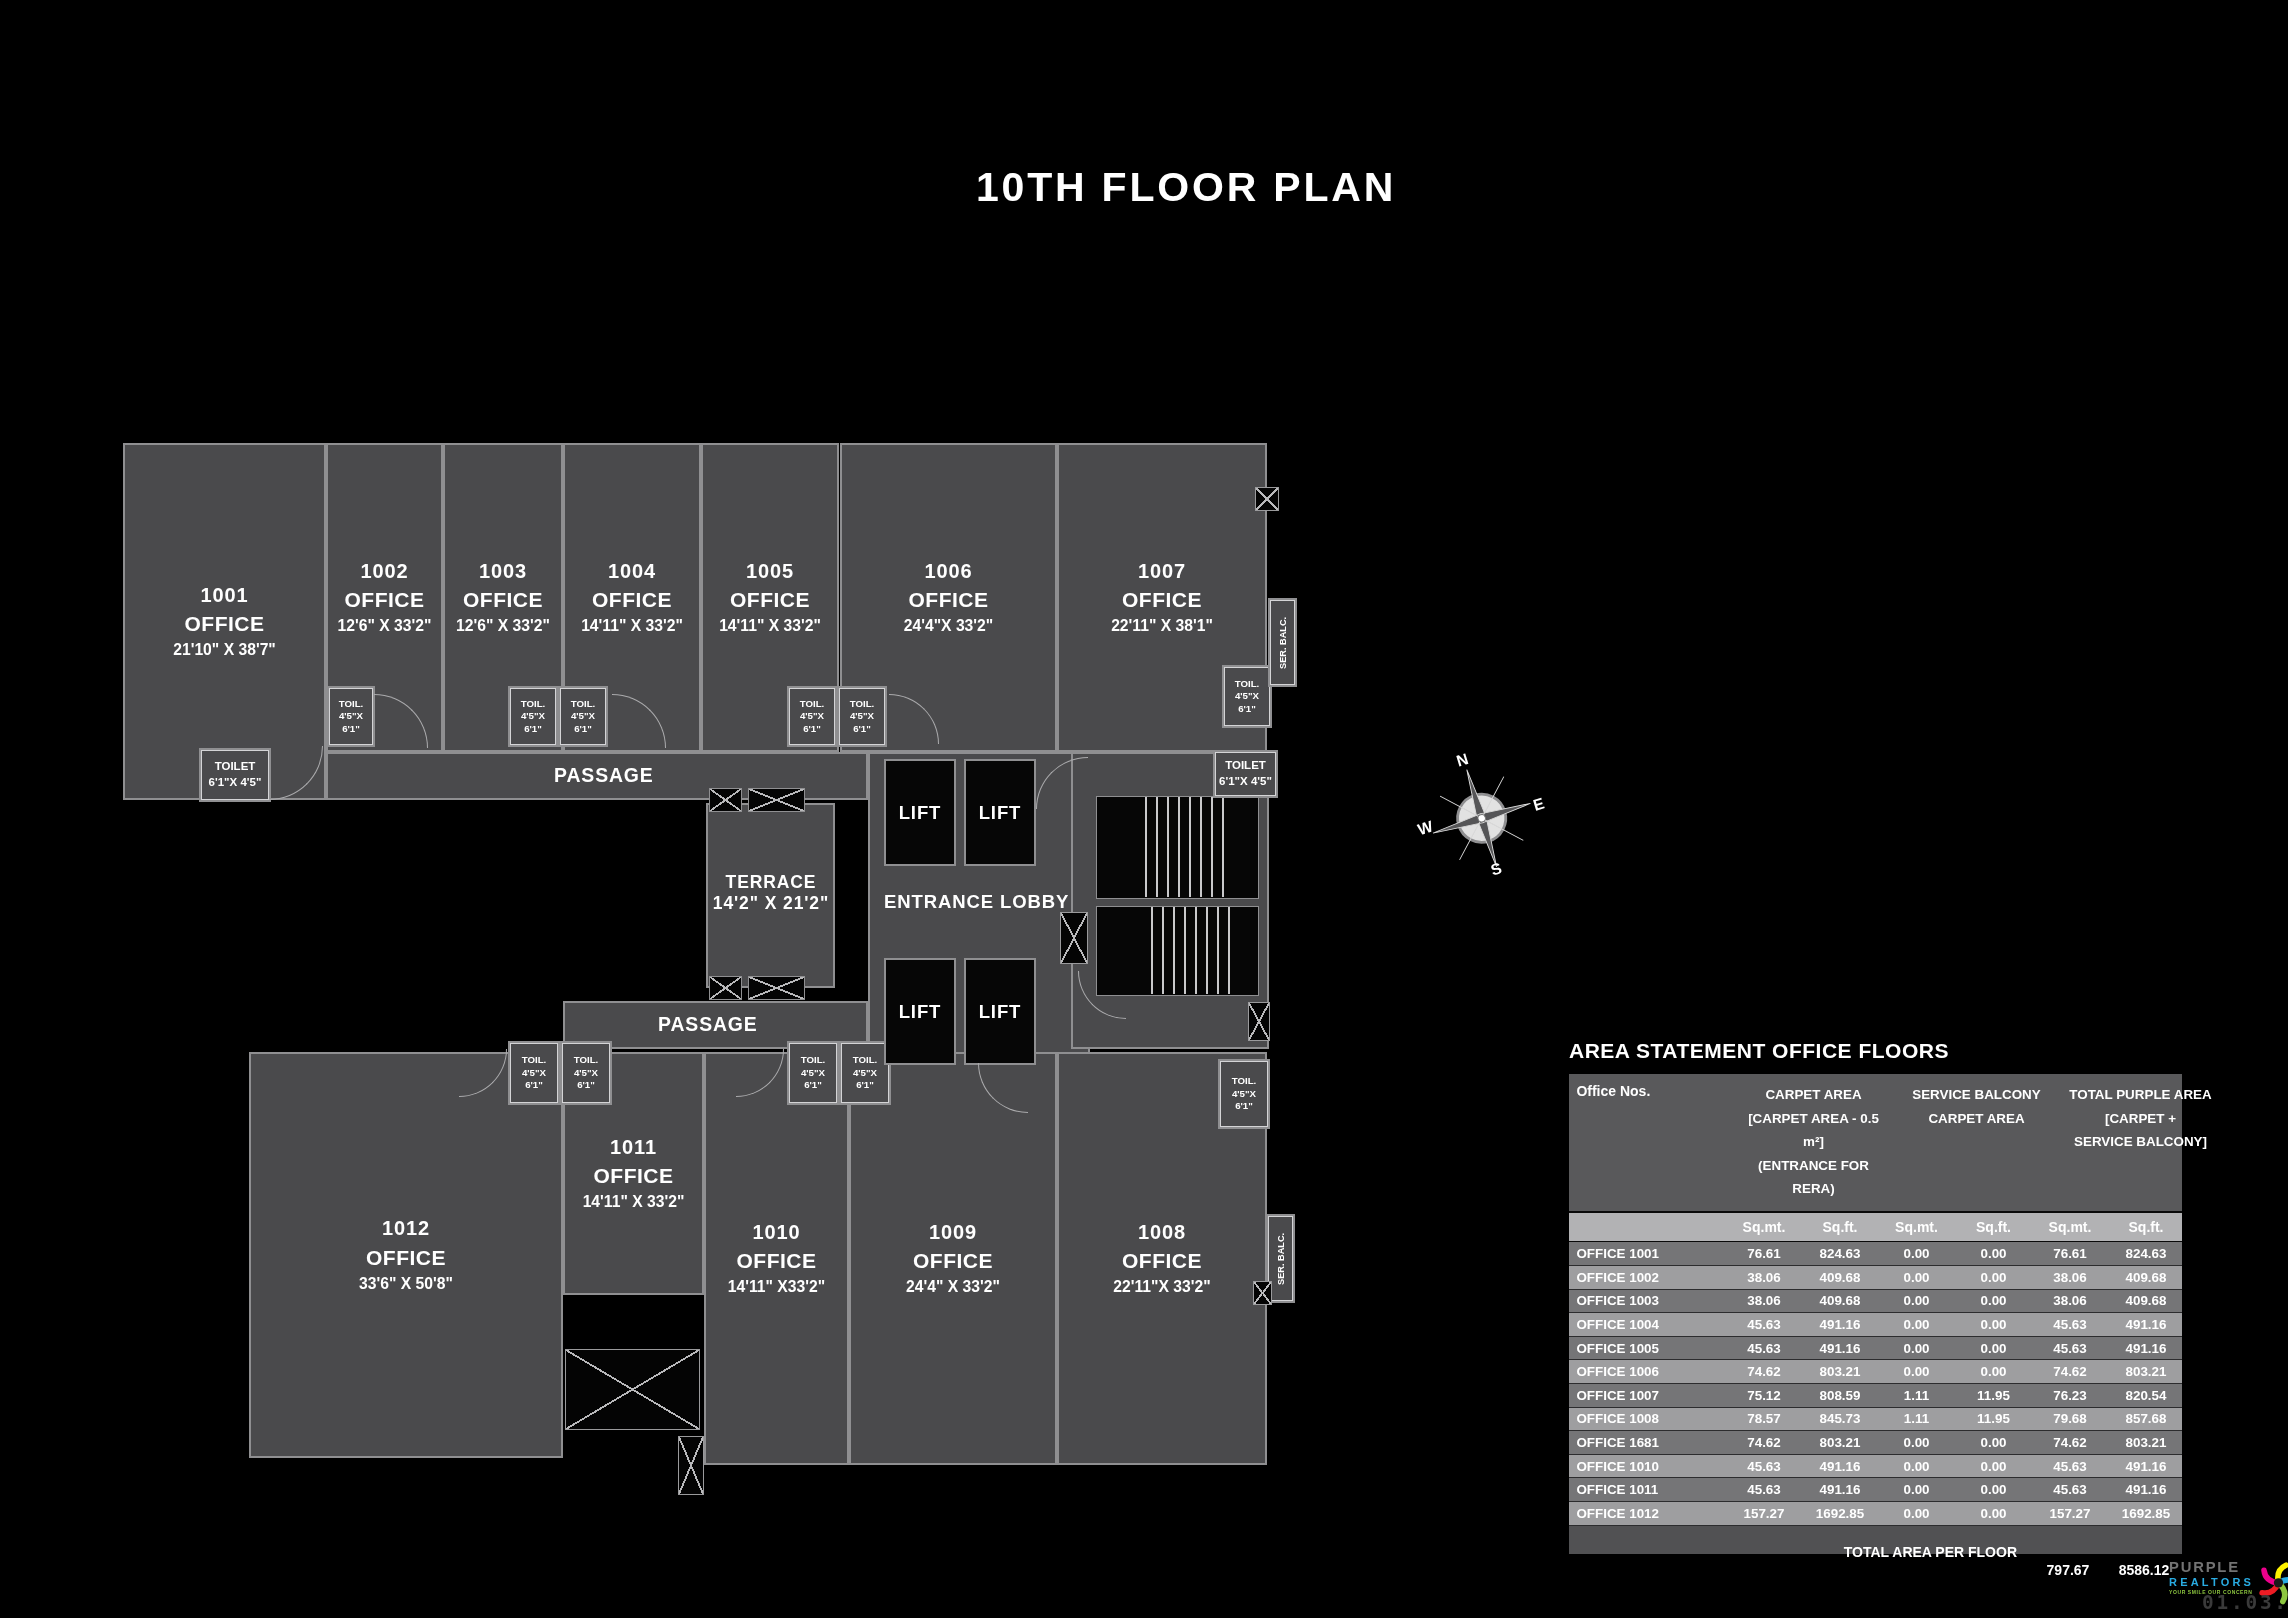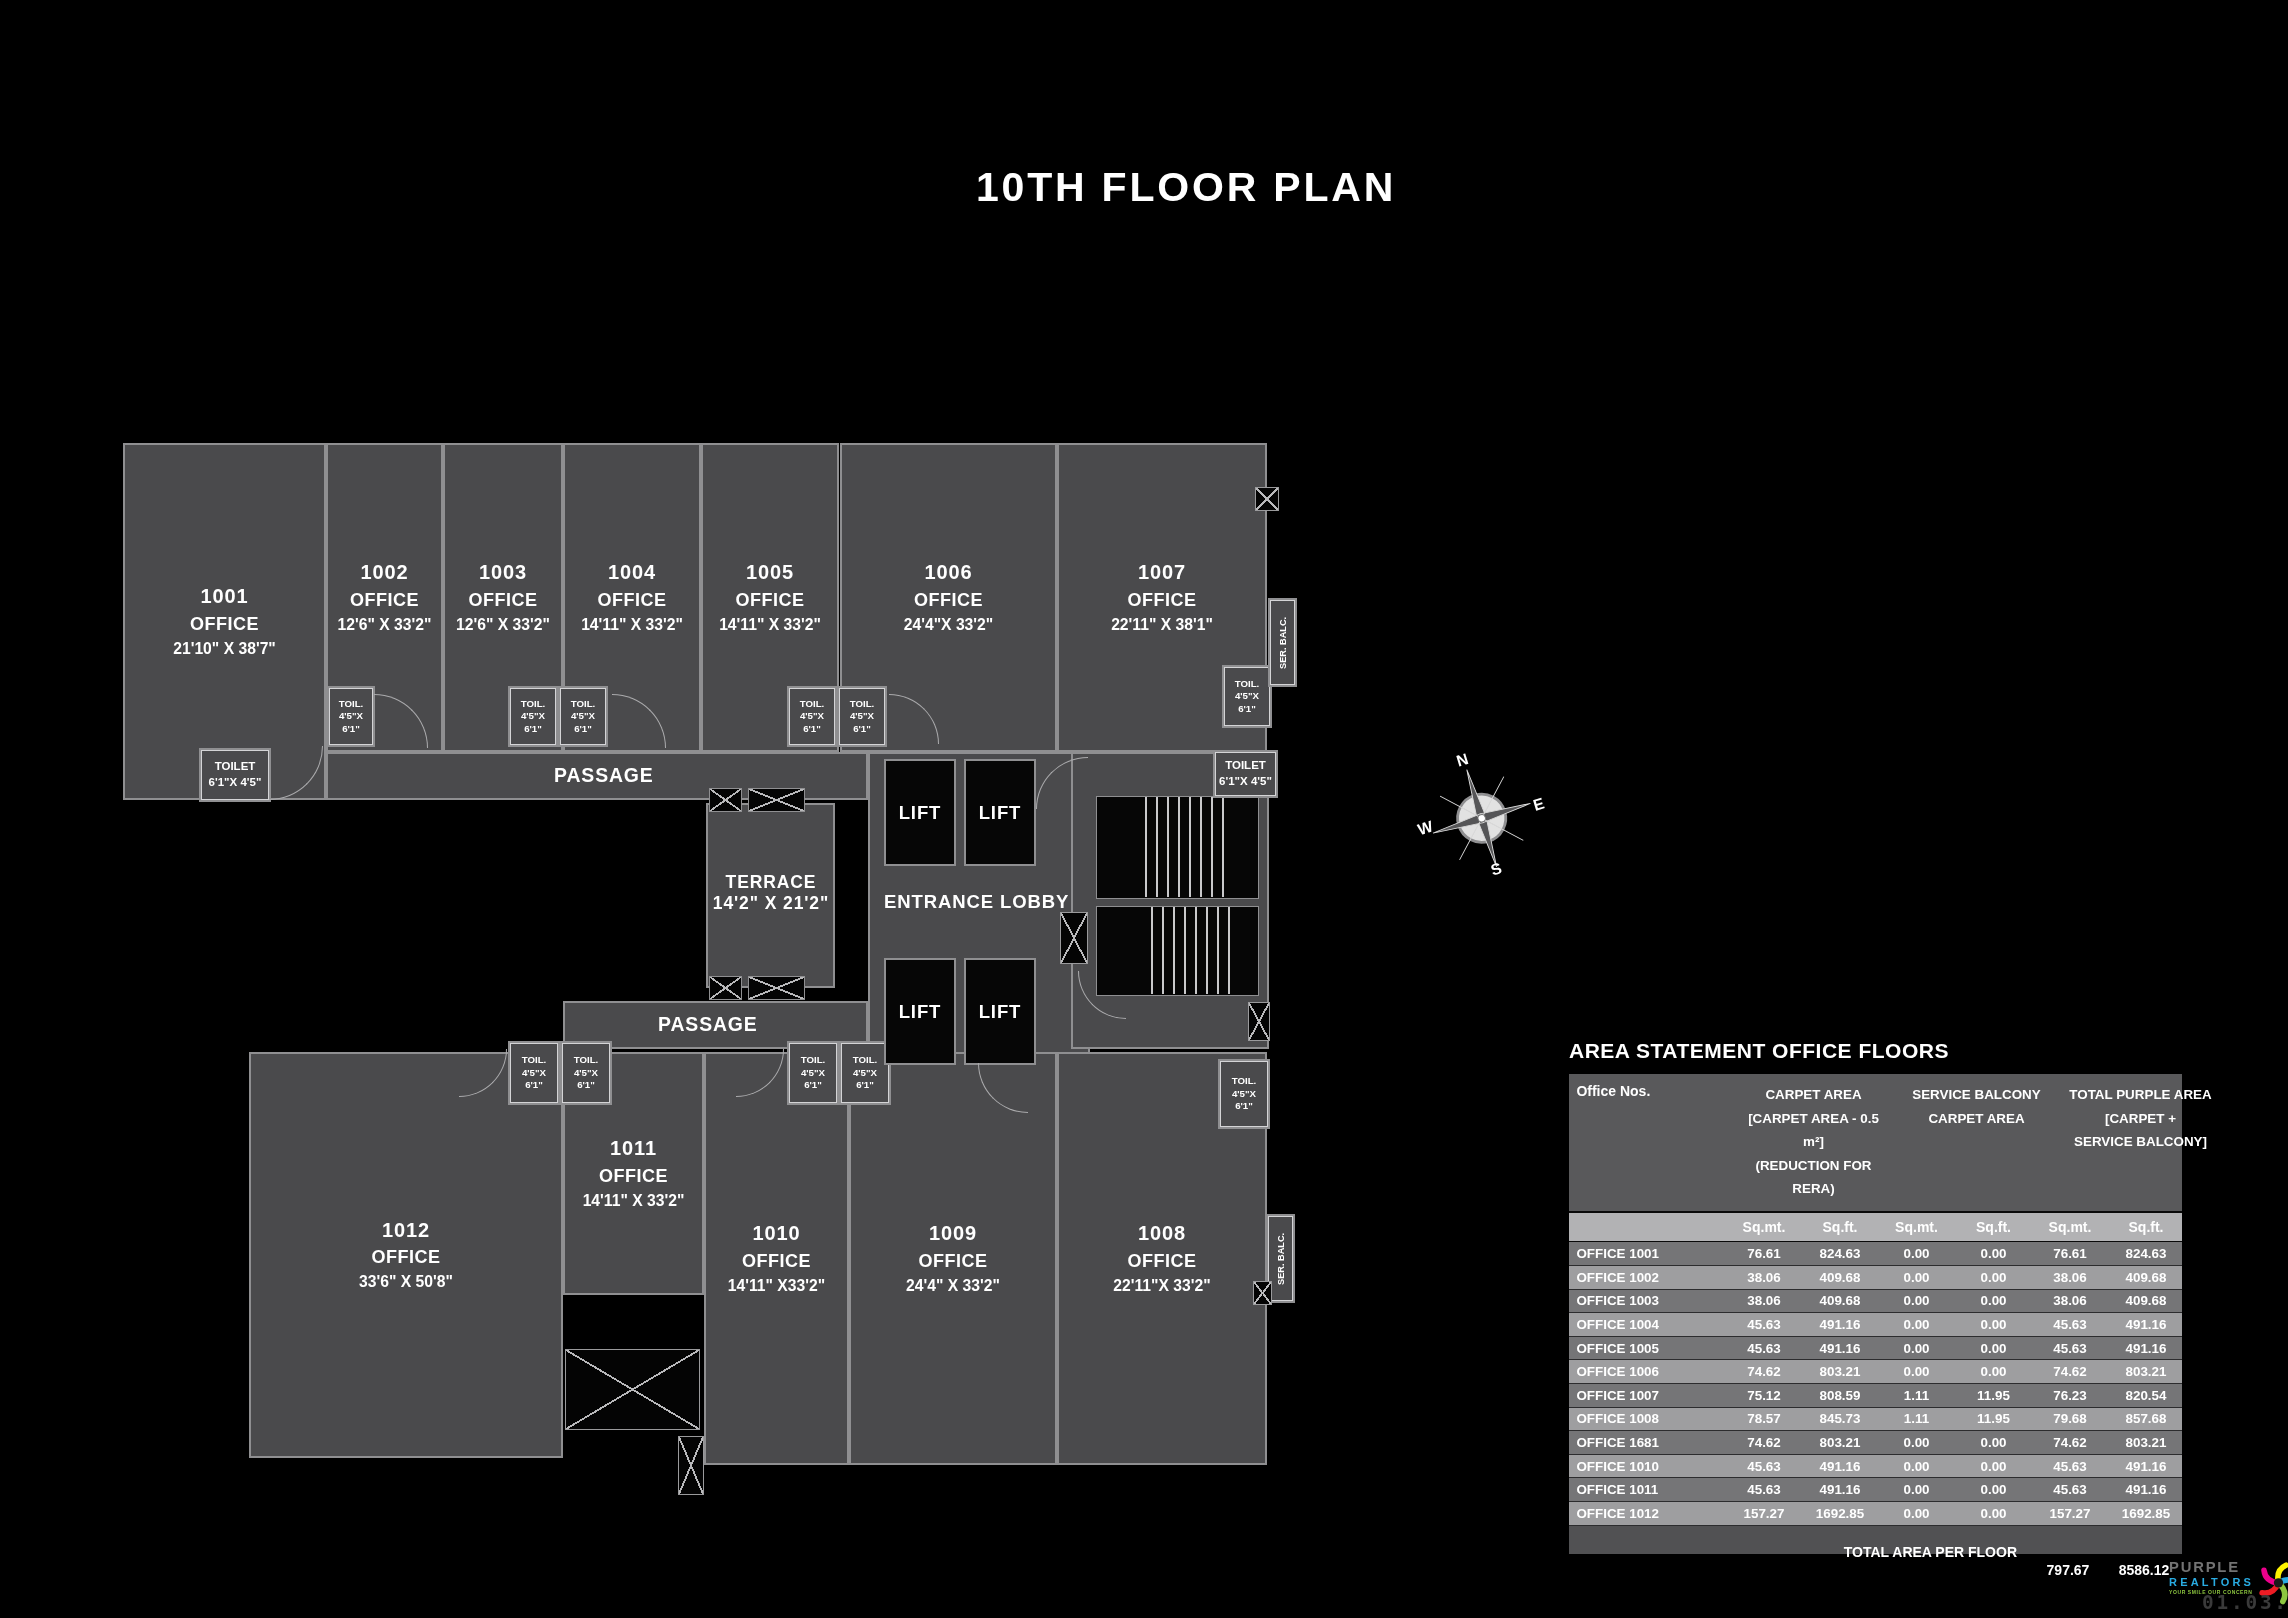--- a/index.html
+++ b/index.html
@@ -5,21 +5,21 @@
   html,body{margin:0;padding:0;background:#000;}
   #canvas{position:relative;width:2289px;height:1619px;background:#000;overflow:hidden;
           font-family:"Liberation Sans",sans-serif;color:#fff;}
   .main-title{position:absolute;left:941px;top:164px;width:434px;text-align:center;
               font-size:41px;font-weight:bold;letter-spacing:2.8px;color:#fff;margin-left:28px;}
   
   .room{position:absolute;box-sizing:border-box;background:#4a4a4c;border:2.8px solid #8f8f91;
         display:flex;flex-direction:column;align-items:center;justify-content:center;
         text-align:center;line-height:1;}
   .rid{font-size:20px;font-weight:bold;letter-spacing:0.9px;}
-  .rtype{font-size:18px;font-weight:bold;margin-top:8.3px;letter-spacing:0.5px;}
+  .rtype{font-size:21px;font-weight:bold;margin-top:8.3px;letter-spacing:0.5px;}
   .rdims{font-size:15.7px;font-weight:bold;margin-top:8.3px;}
   .zone{position:absolute;box-sizing:border-box;background:#4a4a4c;border:2.8px solid #8f8f91;}
   .zlabel{position:absolute;font-size:19.4px;font-weight:bold;letter-spacing:0.9px;color:#fff;white-space:nowrap;}
   .dashline{position:absolute;border-top:1.8px dashed #bdbdbf;height:0;}
   .toil{position:absolute;box-sizing:border-box;background:#4a4a4c;border:1.8px solid #d4d4d6;
         outline:2.8px solid #8f8f91;display:flex;flex-direction:column;align-items:center;
         justify-content:center;text-align:center;font-weight:bold;line-height:1.3;}
   .toil.small{font-size:9.7px;}
   .toil.big{font-size:11.5px;line-height:1.35;}
   .serbalc{position:absolute;box-sizing:border-box;background:#4a4a4c;border:1.8px solid #d4d4d6;
@@ -281,21 +281,21 @@
     <text class="compass-label" x="95" y="152" transform="rotate(-17 100 146)">S</text>
   </svg>
 
   <div id="area-table">
     <div class="tbl-title">AREA STATEMENT OFFICE FLOORS</div>
     <div class="thead">
       <div class="th-office">Office Nos.</div>
       <div class="th-group">
         <div>CARPET AREA</div>
         <div>[CARPET AREA - 0.5 m²]</div>
-        <div>(REDUCTION FOR RERA)</div>
+        <div>(ENTRANCE FOR RERA)</div>
       </div>
       <div class="th-group">
         <div>SERVICE BALCONY</div>
         <div>CARPET AREA</div>
         <div></div>
       </div>
       <div class="th-group">
         <div>TOTAL PURPLE AREA</div>
         <div>[CARPET +</div>
         <div>SERVICE BALCONY]</div>

